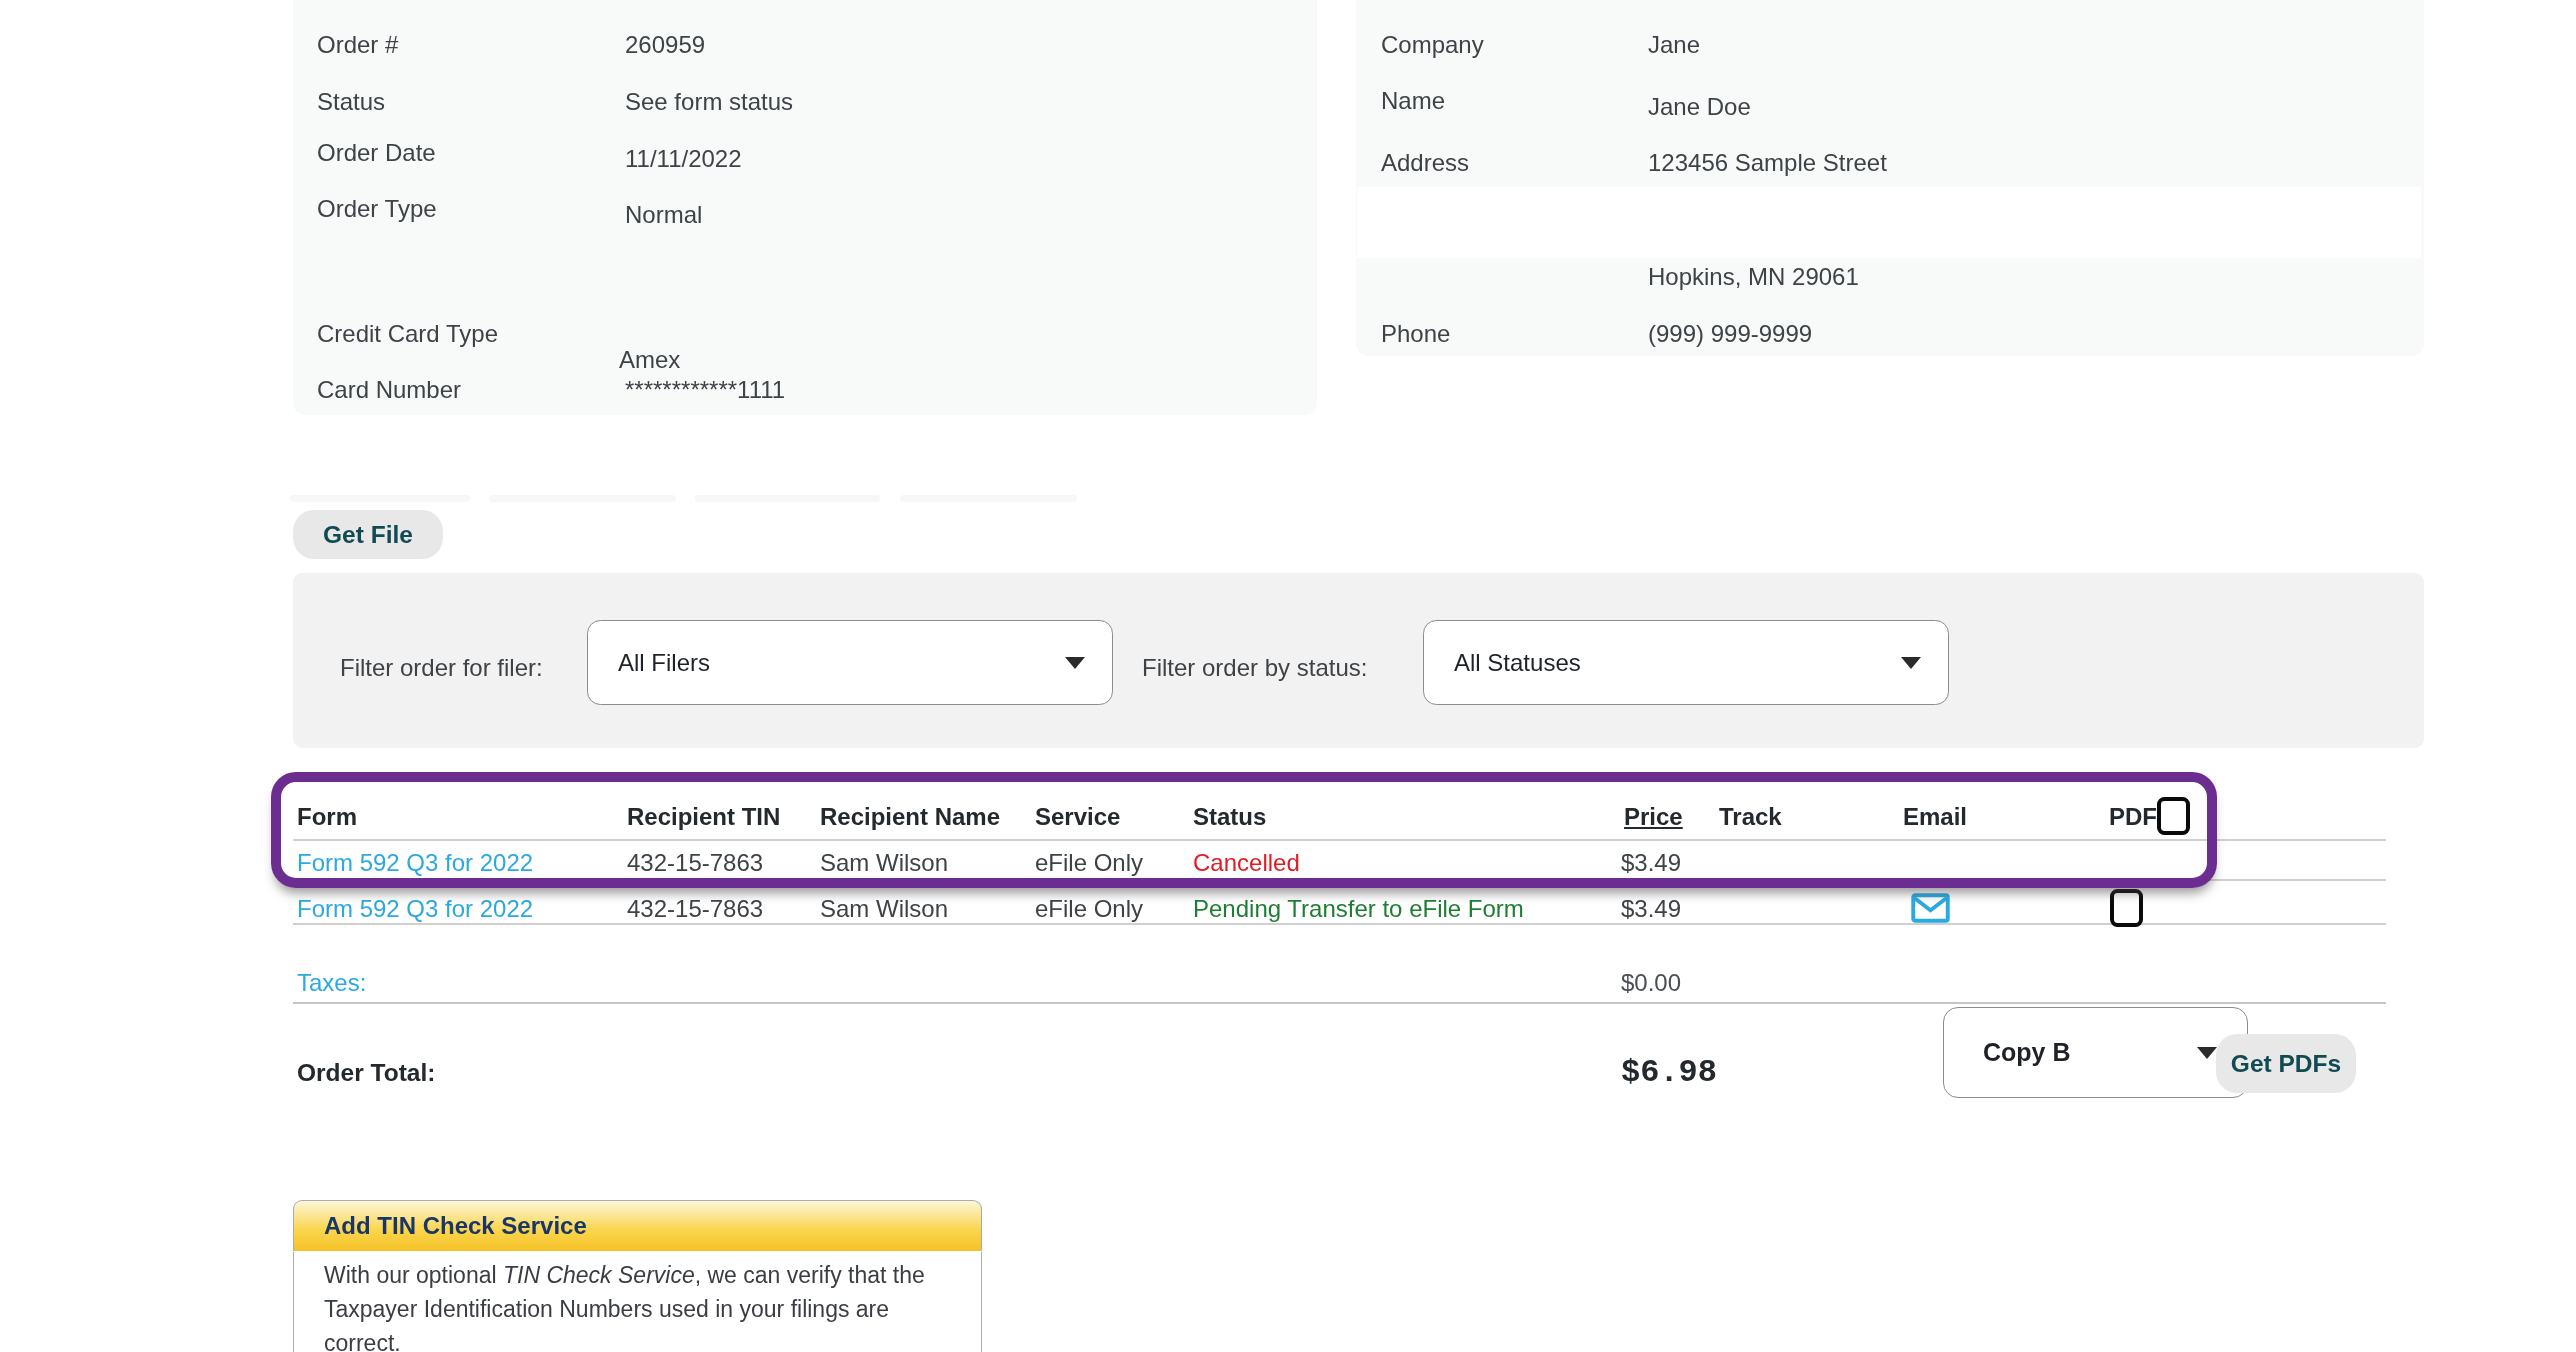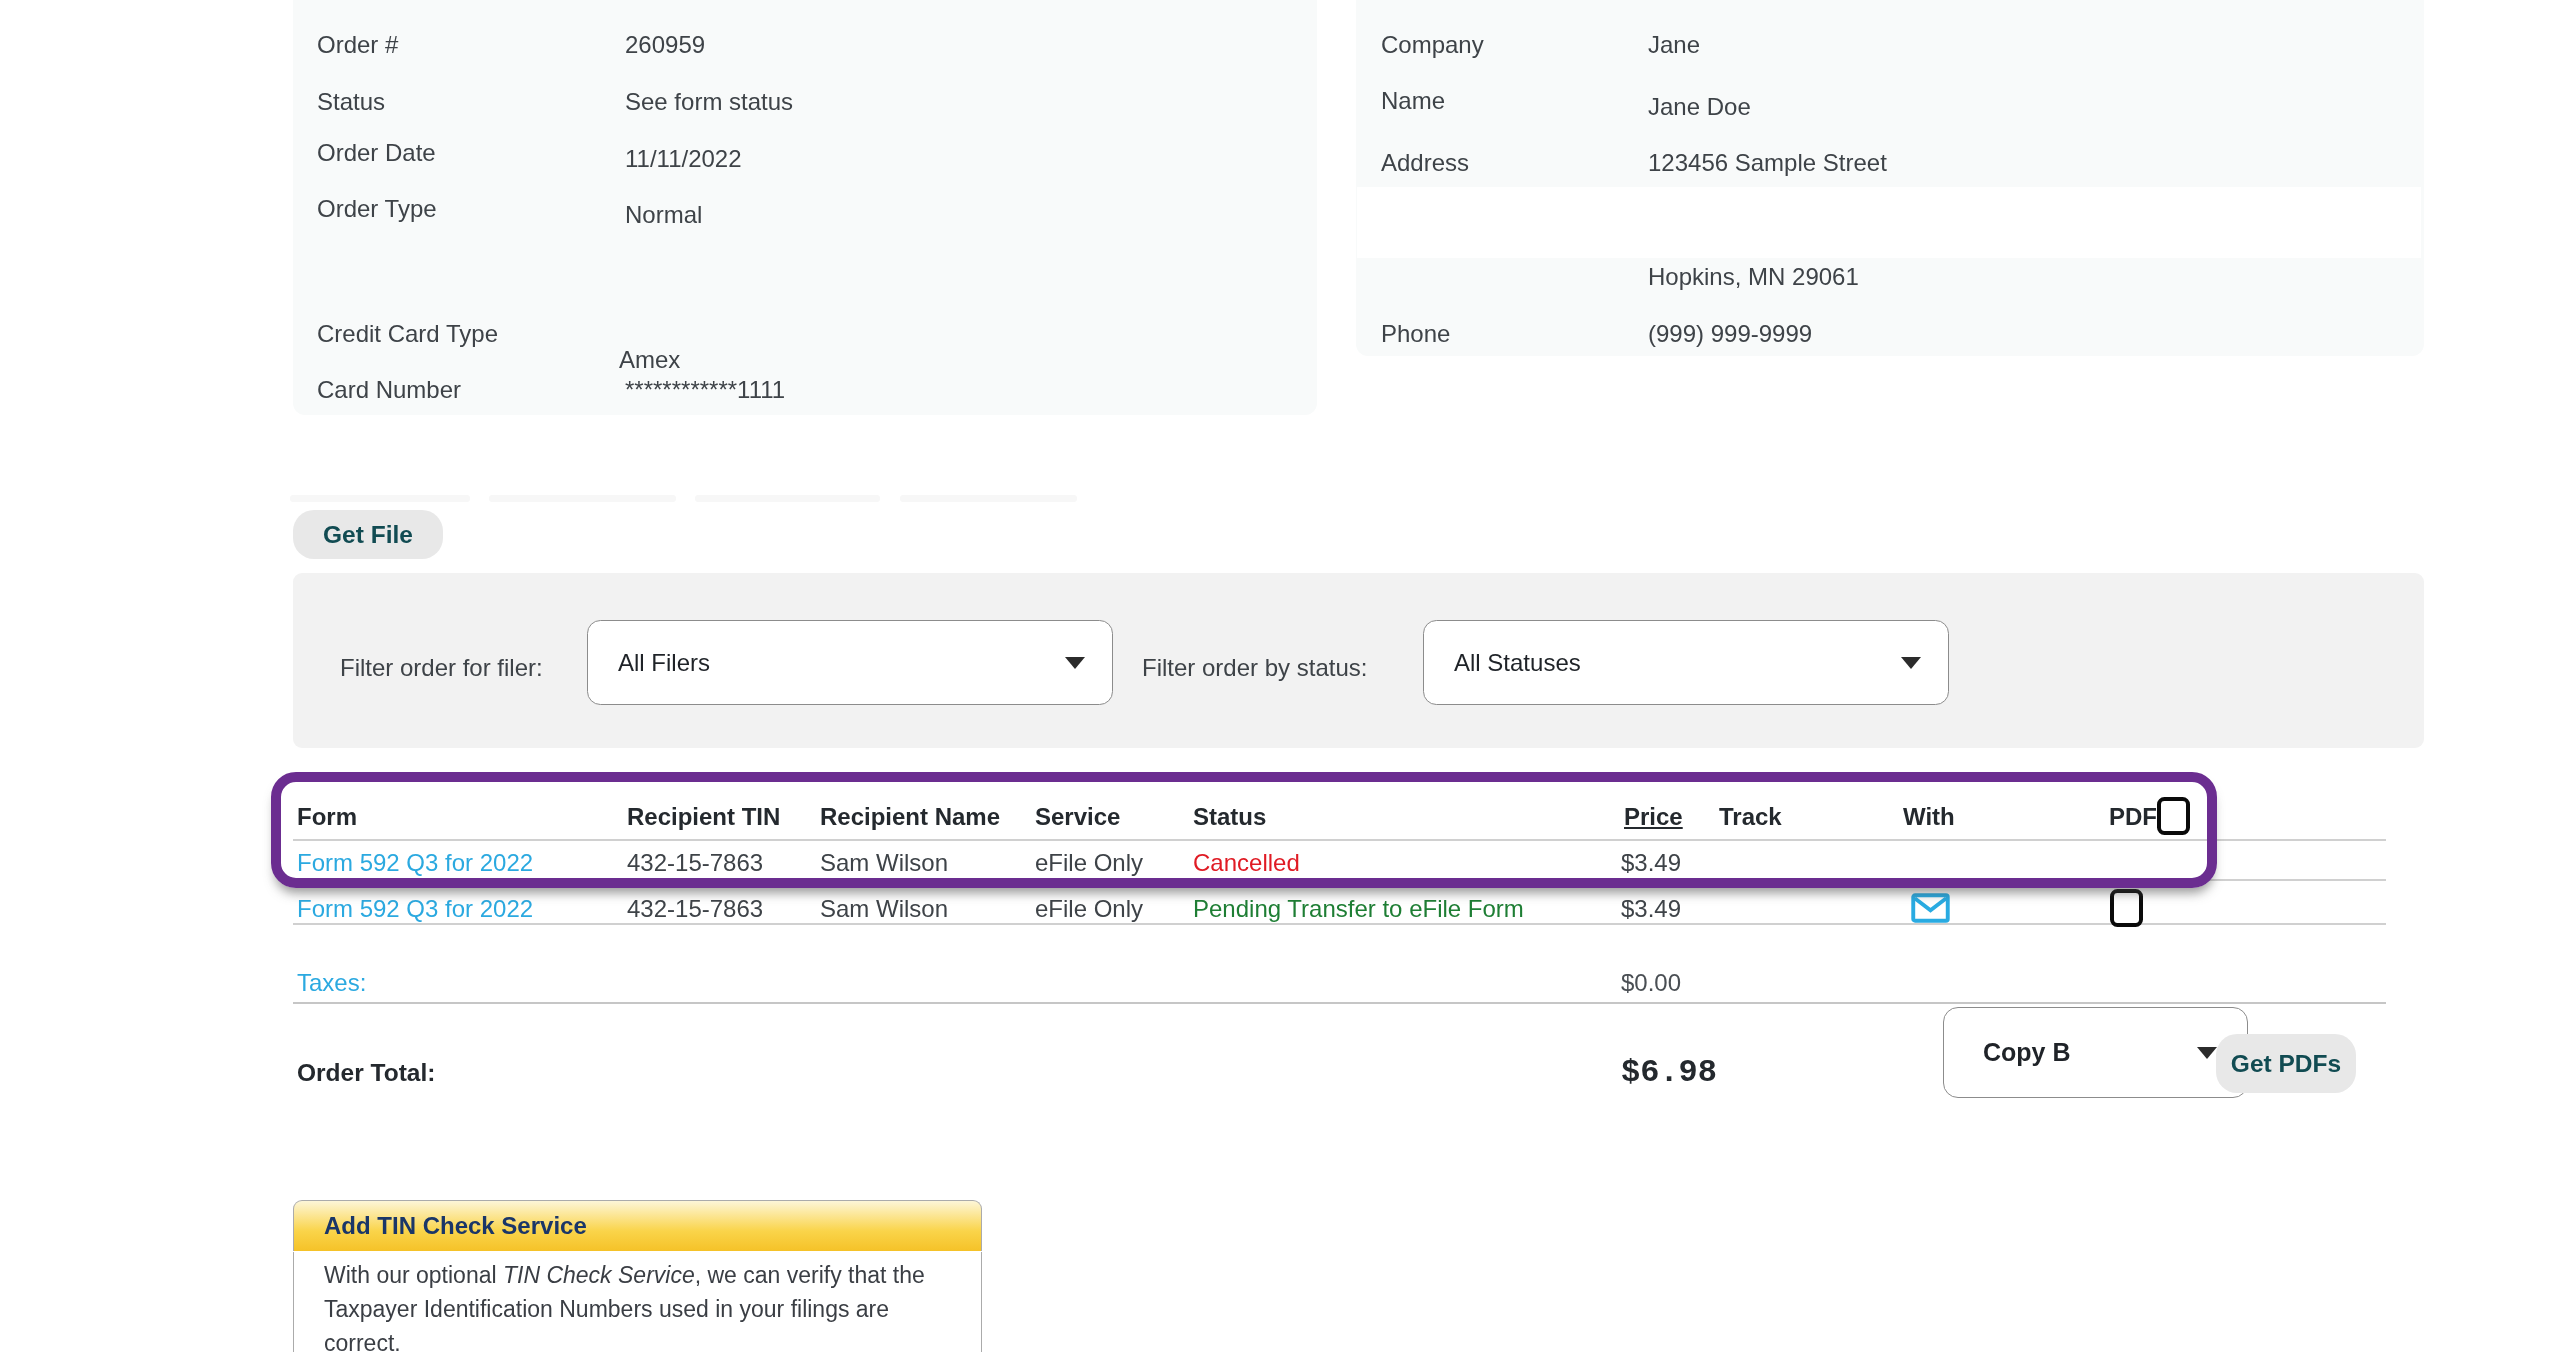--- a/index.html
+++ b/index.html
@@ -109,21 +109,21 @@
     <span class="arrow"></span>
   </div>
 
   <span class="th" style="left:297px;top:803px;">Form</span>
   <span class="th" style="left:627px;top:803px;">Recipient TIN</span>
   <span class="th" style="left:820px;top:803px;">Recipient Name</span>
   <span class="th" style="left:1035px;top:803px;">Service</span>
   <span class="th" style="left:1193px;top:803px;">Status</span>
   <span class="th" style="left:1624px;top:803px;text-decoration:underline;">Price</span>
   <span class="th" style="left:1719px;top:803px;">Track</span>
-  <span class="th" style="left:1903px;top:803px;">With</span>
+  <span class="th" style="left:1903px;top:803px;">Email</span>
   <span class="th" style="left:2109px;top:803px;">PDF</span>
   <div class="checkbox" style="left:2157px;top:797px;"></div>
 
   <div class="sep" style="left:293px;top:839px;width:2093px;"></div>
   <div class="sep" style="left:293px;top:879px;width:2093px;"></div>
   <div class="sep" style="left:293px;top:923px;width:2093px;"></div>
   <div class="sep-dark" style="left:293px;top:1002px;width:2093px;"></div>
 
   <span class="t link" style="left:297px;top:848px;">Form 592 Q3 for 2022</span>
   <span class="t val" style="left:627px;top:848px;">432-15-7863</span>

